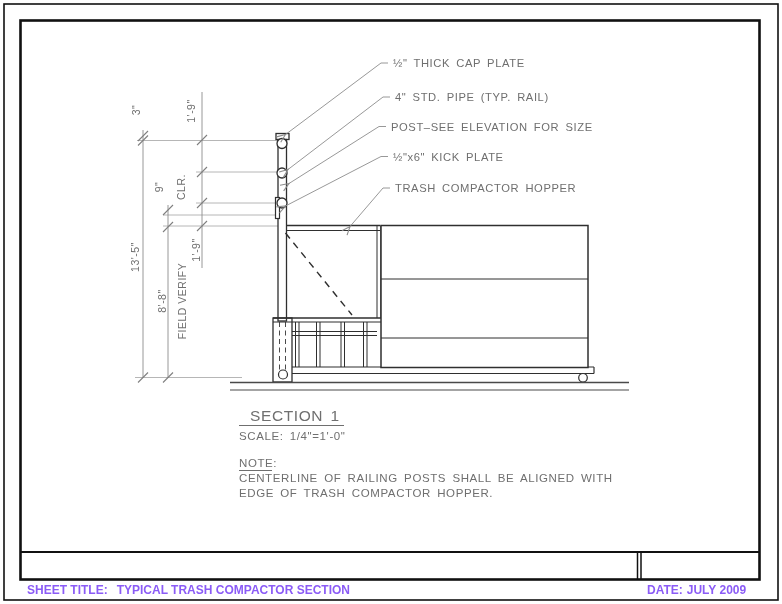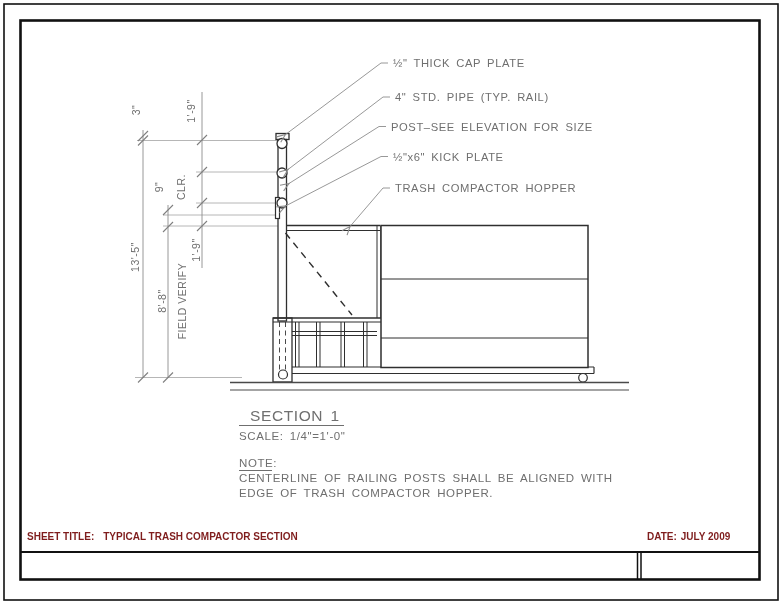--- a/index.html
+++ b/index.html
@@ -1,22 +1,22 @@
 <!DOCTYPE html>
 <html><head>
 <meta charset="utf-8">
 <style>
   html,body{margin:0;padding:0;background:#ffffff;}
   #page{position:relative;width:782px;height:604px;background:#ffffff;overflow:hidden;
         font-family:"Liberation Sans",sans-serif;}
   svg{position:absolute;left:0;top:0;}
   .cadtext{fill:#6f6f6f;font-family:"Liberation Sans",sans-serif;letter-spacing:.6px;word-spacing:2.5px;}
   .dimtext{fill:#6f6f6f;font-family:"Liberation Sans",sans-serif;font-size:10.5px;letter-spacing:.5px;}
-  .tb{position:absolute;top:527px;height:20px;line-height:20px;font-size:10px;font-weight:bold;
-      color:#7f1d1d;white-space:nowrap;}
+  .tb{position:absolute;top:580px;height:20px;line-height:20px;font-size:12px;font-weight:bold;
+      color:#8b5cf6;white-space:nowrap;}
   .tb-left{left:27px;}
   .tb-right{left:647px;}
   .tb-gap{display:inline-block;width:9px;}
 </style>
 </head>
 <body>
 
 <div id="page">
 
 <svg width="782" height="604" viewBox="0 0 782 604">

